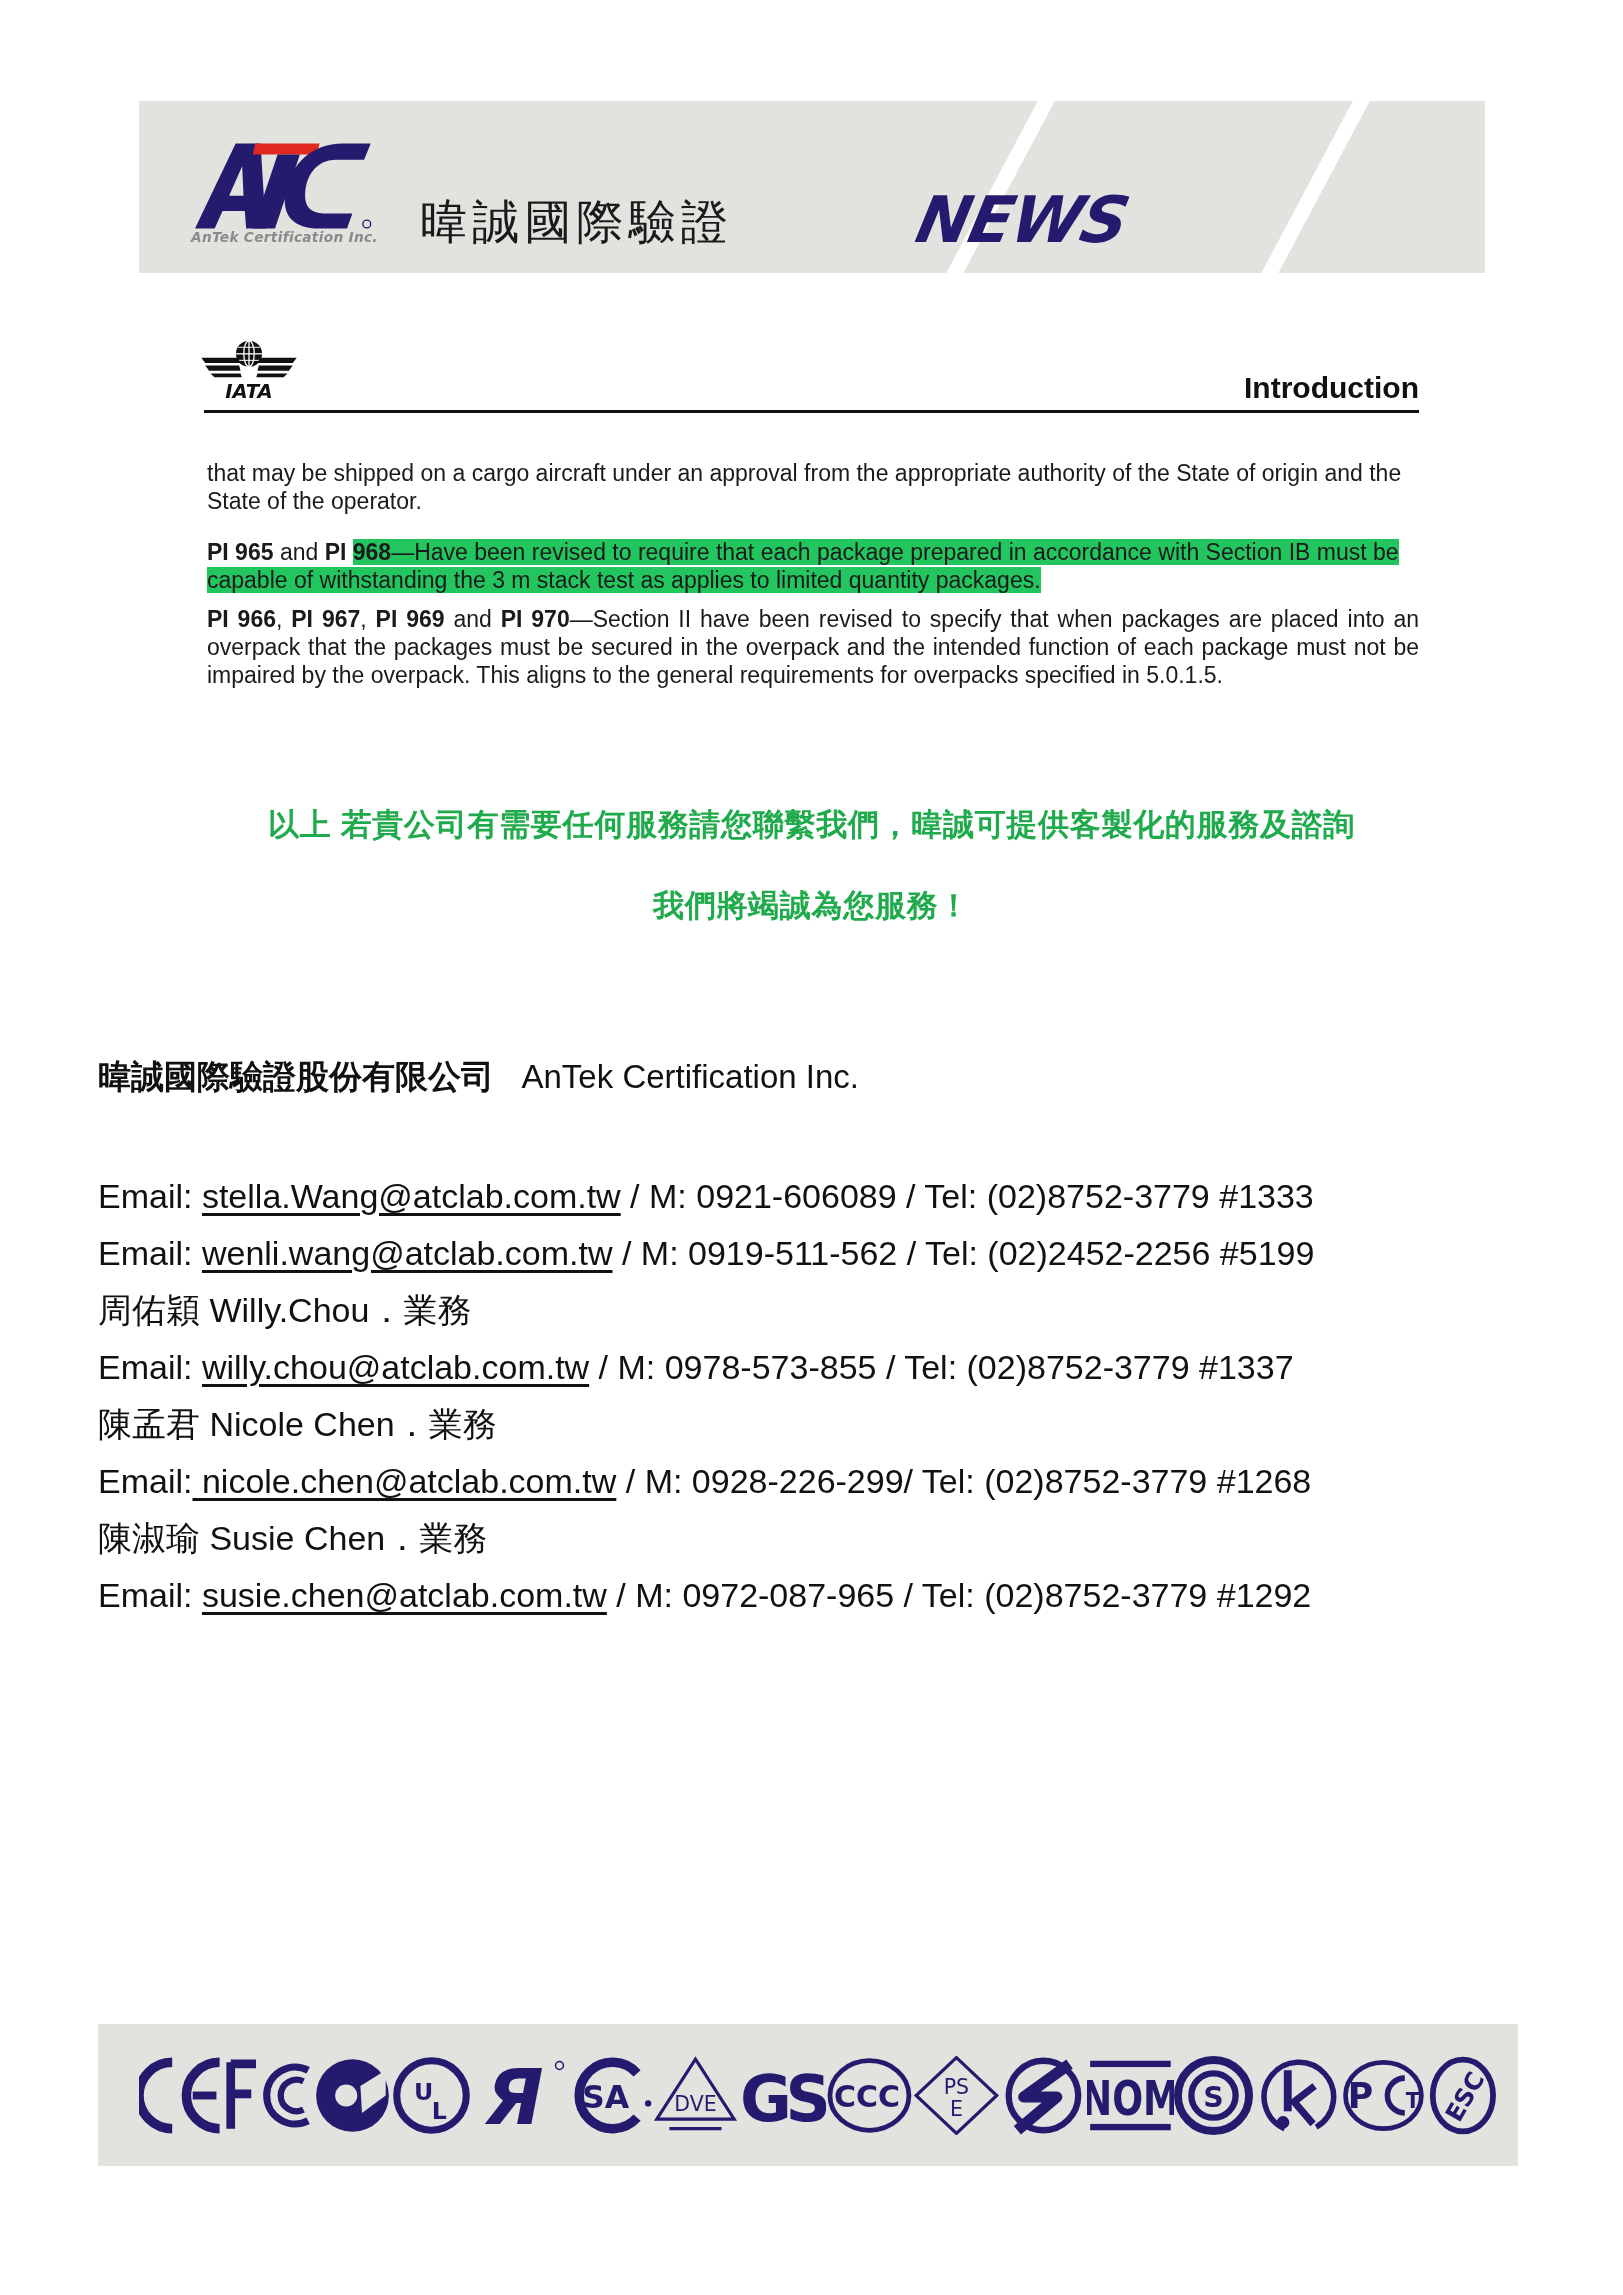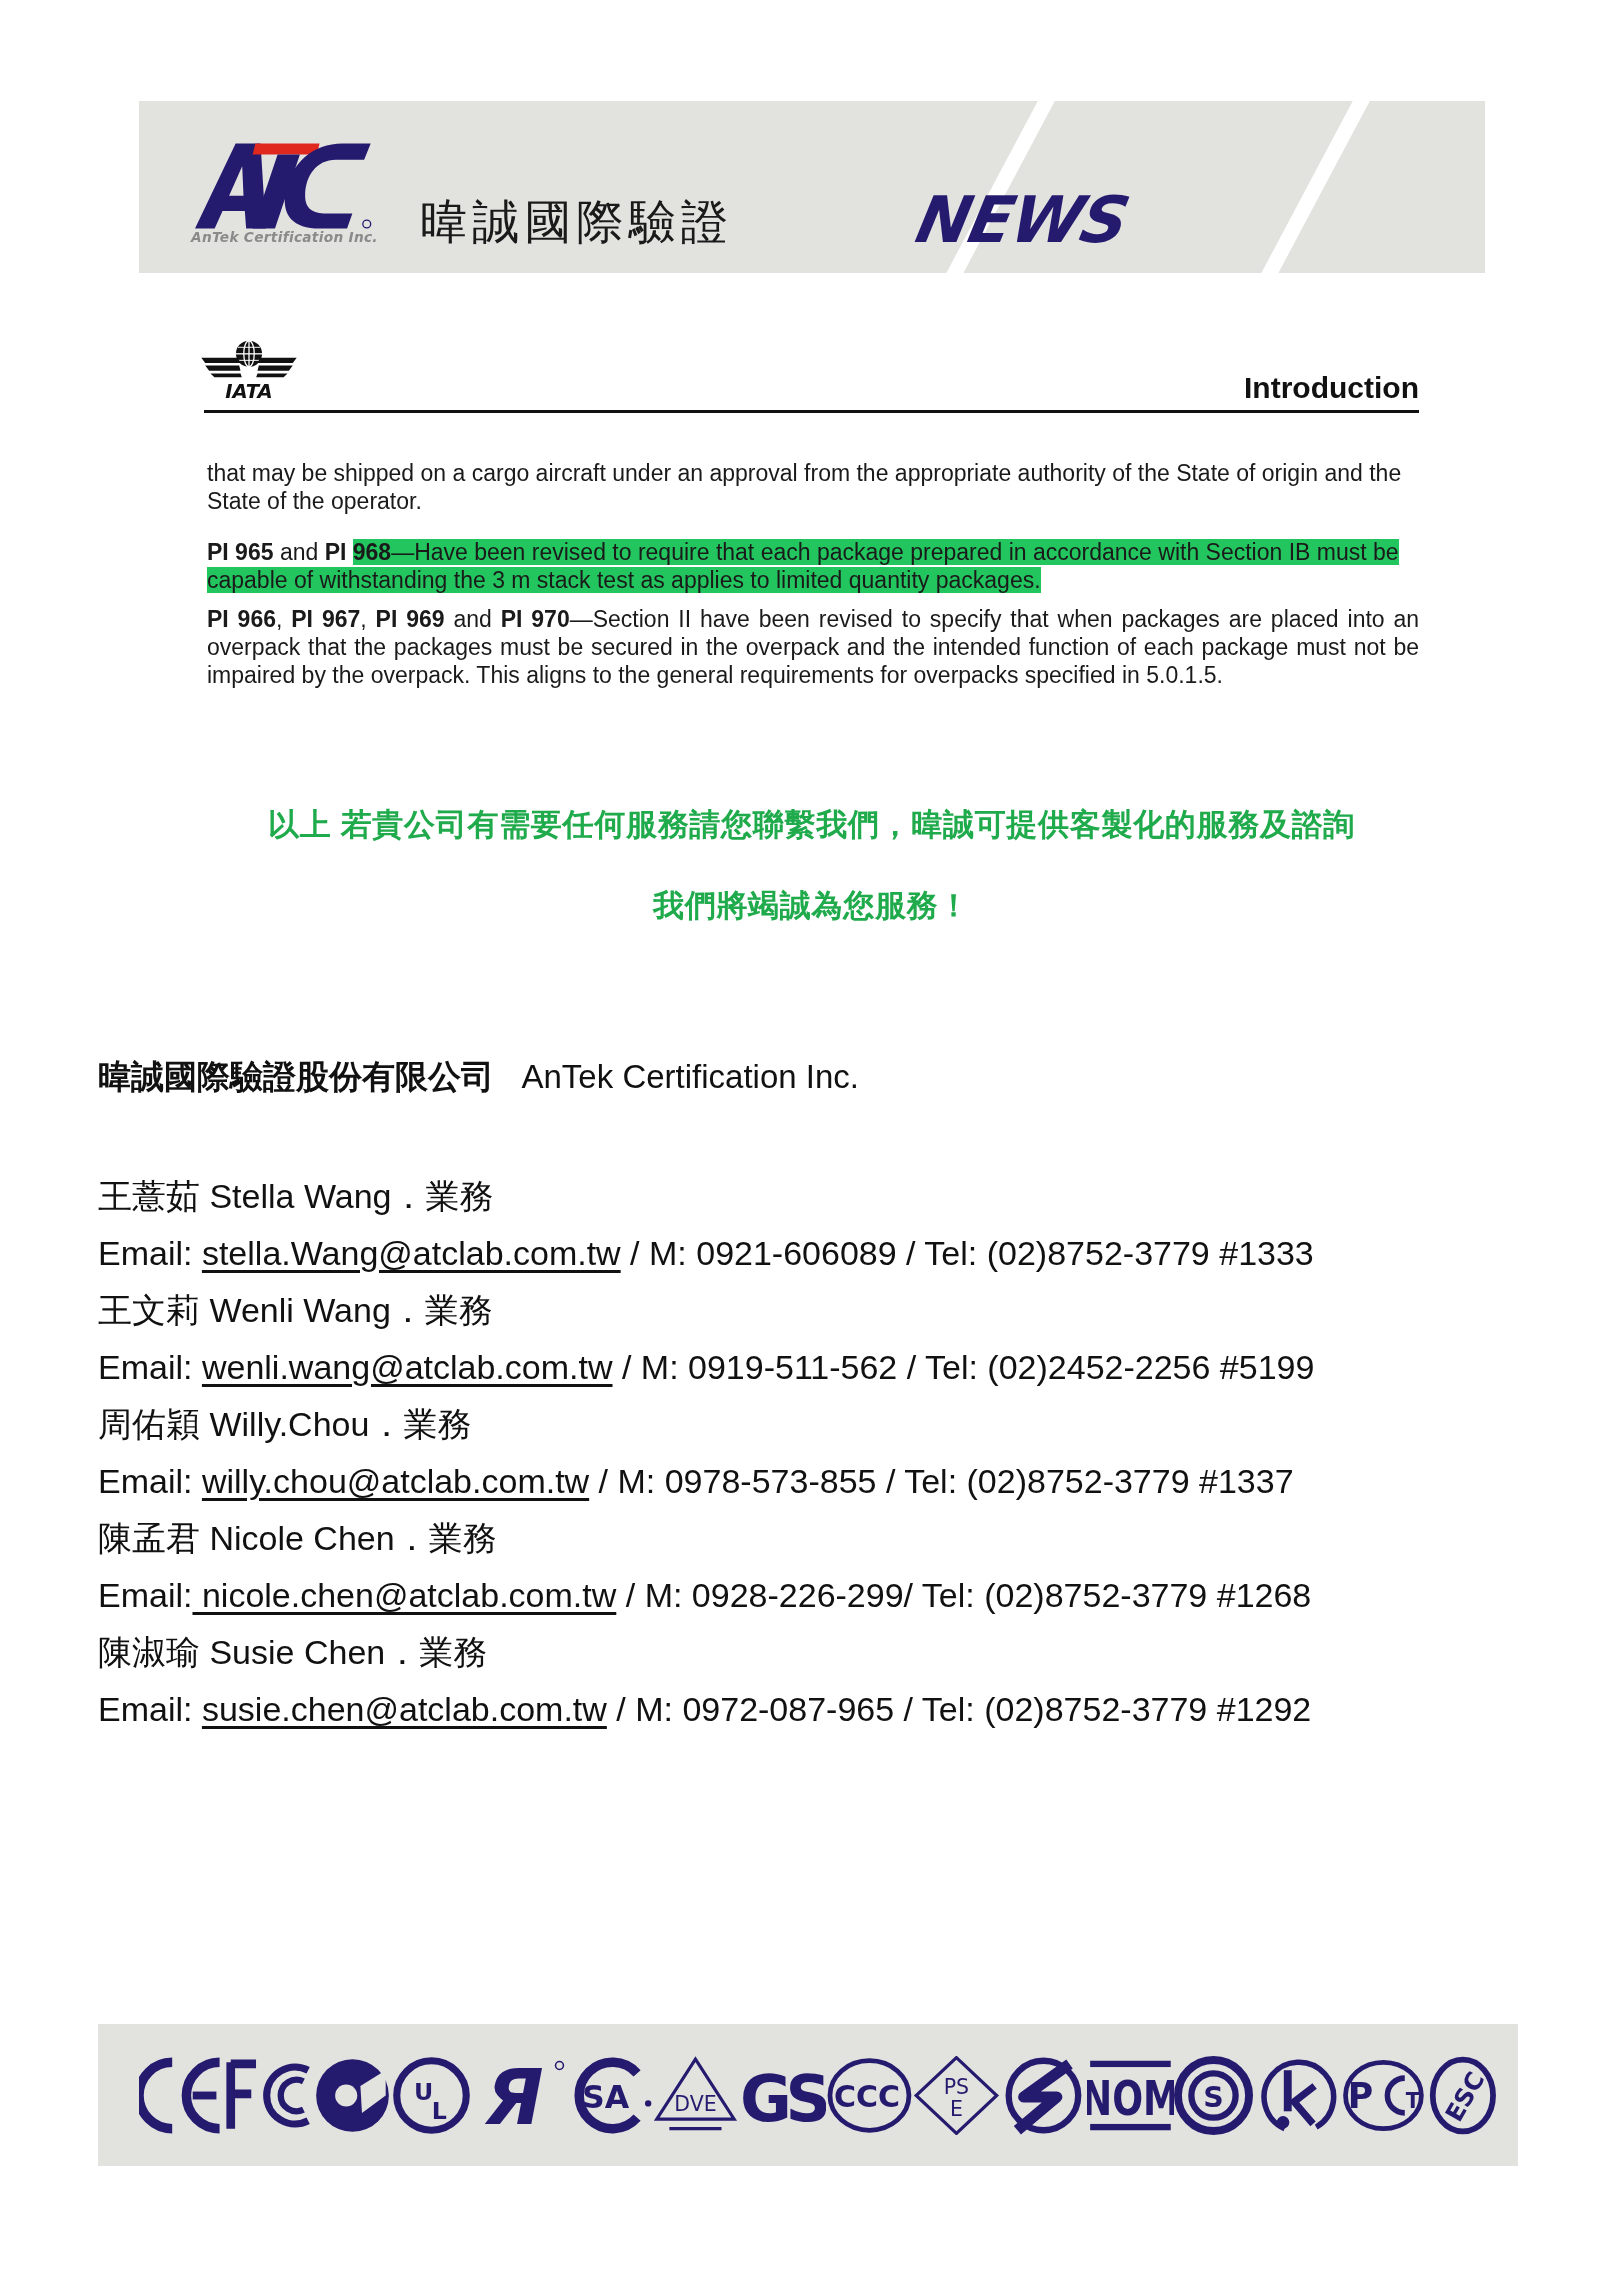--- a/index.html
+++ b/index.html
@@ -87,24 +87,22 @@
 <div class="excerpt ex2"><b>PI 965</b><span> and </span><b>PI </b><span class="hl"><b>968</b><span>—Have been revised to require that each package prepared in accordance with Section IB must be capable of withstanding the 3 m stack test as applies to limited quantity packages.</span></span></div>
 
 <div class="excerpt ex3"><b>PI 966</b><span>, </span><b>PI 967</b><span>, </span><b>PI 969</b><span> and </span><b>PI 970</b><span>—Section II have been revised to specify that when packages are placed into an overpack that the packages must be secured in the overpack and the intended function of each package must not be impaired by the overpack. This aligns to the general requirements for overpacks specified in 5.0.1.5.</span></div>
 
 <div class="green g1">以上 若貴公司有需要任何服務請您聯繫我們，暐誠可提供客製化的服務及諮詢</div>
 <div class="green g2">我們將竭誠為您服務！</div>
 
 <div class="company"><span>暐誠國際驗證股份有限公司</span><span class="en">AnTek Certification Inc.</span></div>
 
 <div class="contacts">
-  <div class="row">王薏茹 Stella Wang．業務</div>
   <div class="row"><span>Email: </span><a>stella.Wang@atclab.com.tw</a><span> / M: 0921-606089 / Tel: (02)8752-3779 #1333</span></div>
 
-  <div class="row">王文莉 Wenli Wang．業務</div>
   <div class="row"><span>Email: </span><a>wenli.wang@atclab.com.tw</a><span> / M: 0919-511-562 / Tel: (02)2452-2256 #5199</span></div>
 
   <div class="row">周佑穎 Willy.Chou．業務</div>
   <div class="row"><span>Email: </span><a>willy.chou@atclab.com.tw</a><span> / M: 0978-573-855 / Tel: (02)8752-3779 #1337</span></div>
 
   <div class="row">陳孟君 Nicole Chen．業務</div>
   <div class="row"><span>Email:</span><a> nicole.chen@atclab.com.tw</a><span> / M: 0928-226-299/ Tel: (02)8752-3779 #1268</span></div>
 
   <div class="row">陳淑瑜 Susie Chen．業務</div>
   <div class="row"><span>Email: </span><a>susie.chen@atclab.com.tw</a><span> / M: 0972-087-965 / Tel: (02)8752-3779 #1292</span></div>

